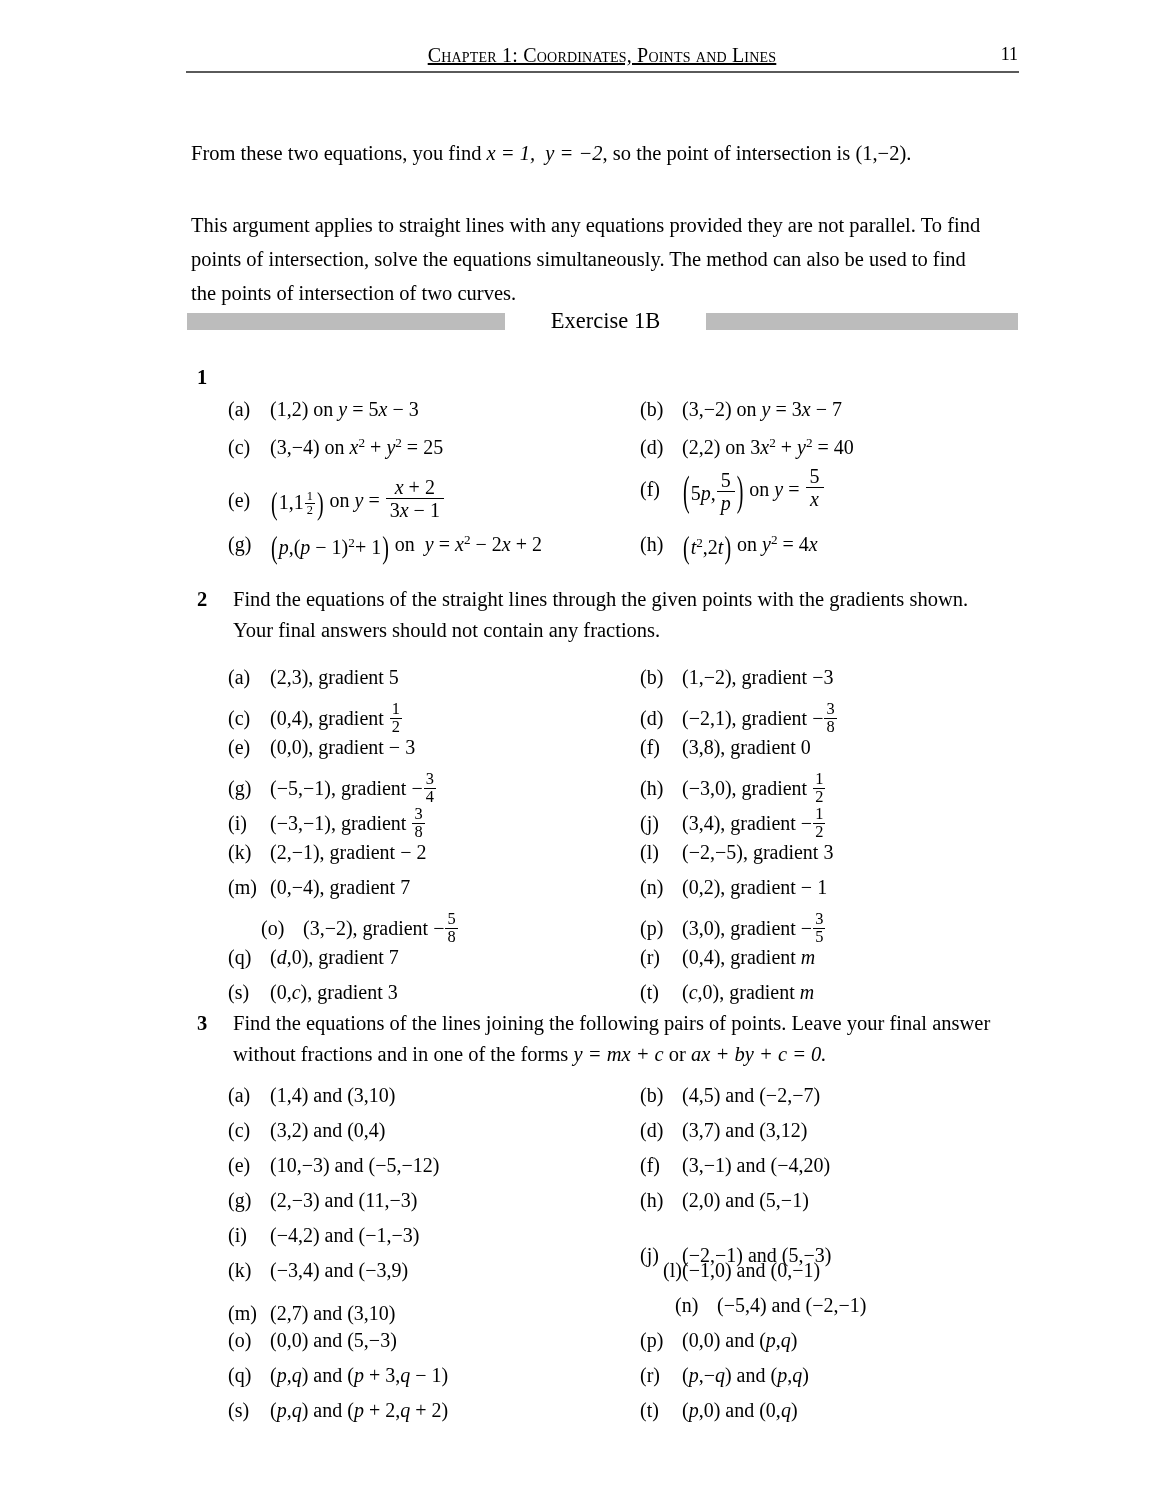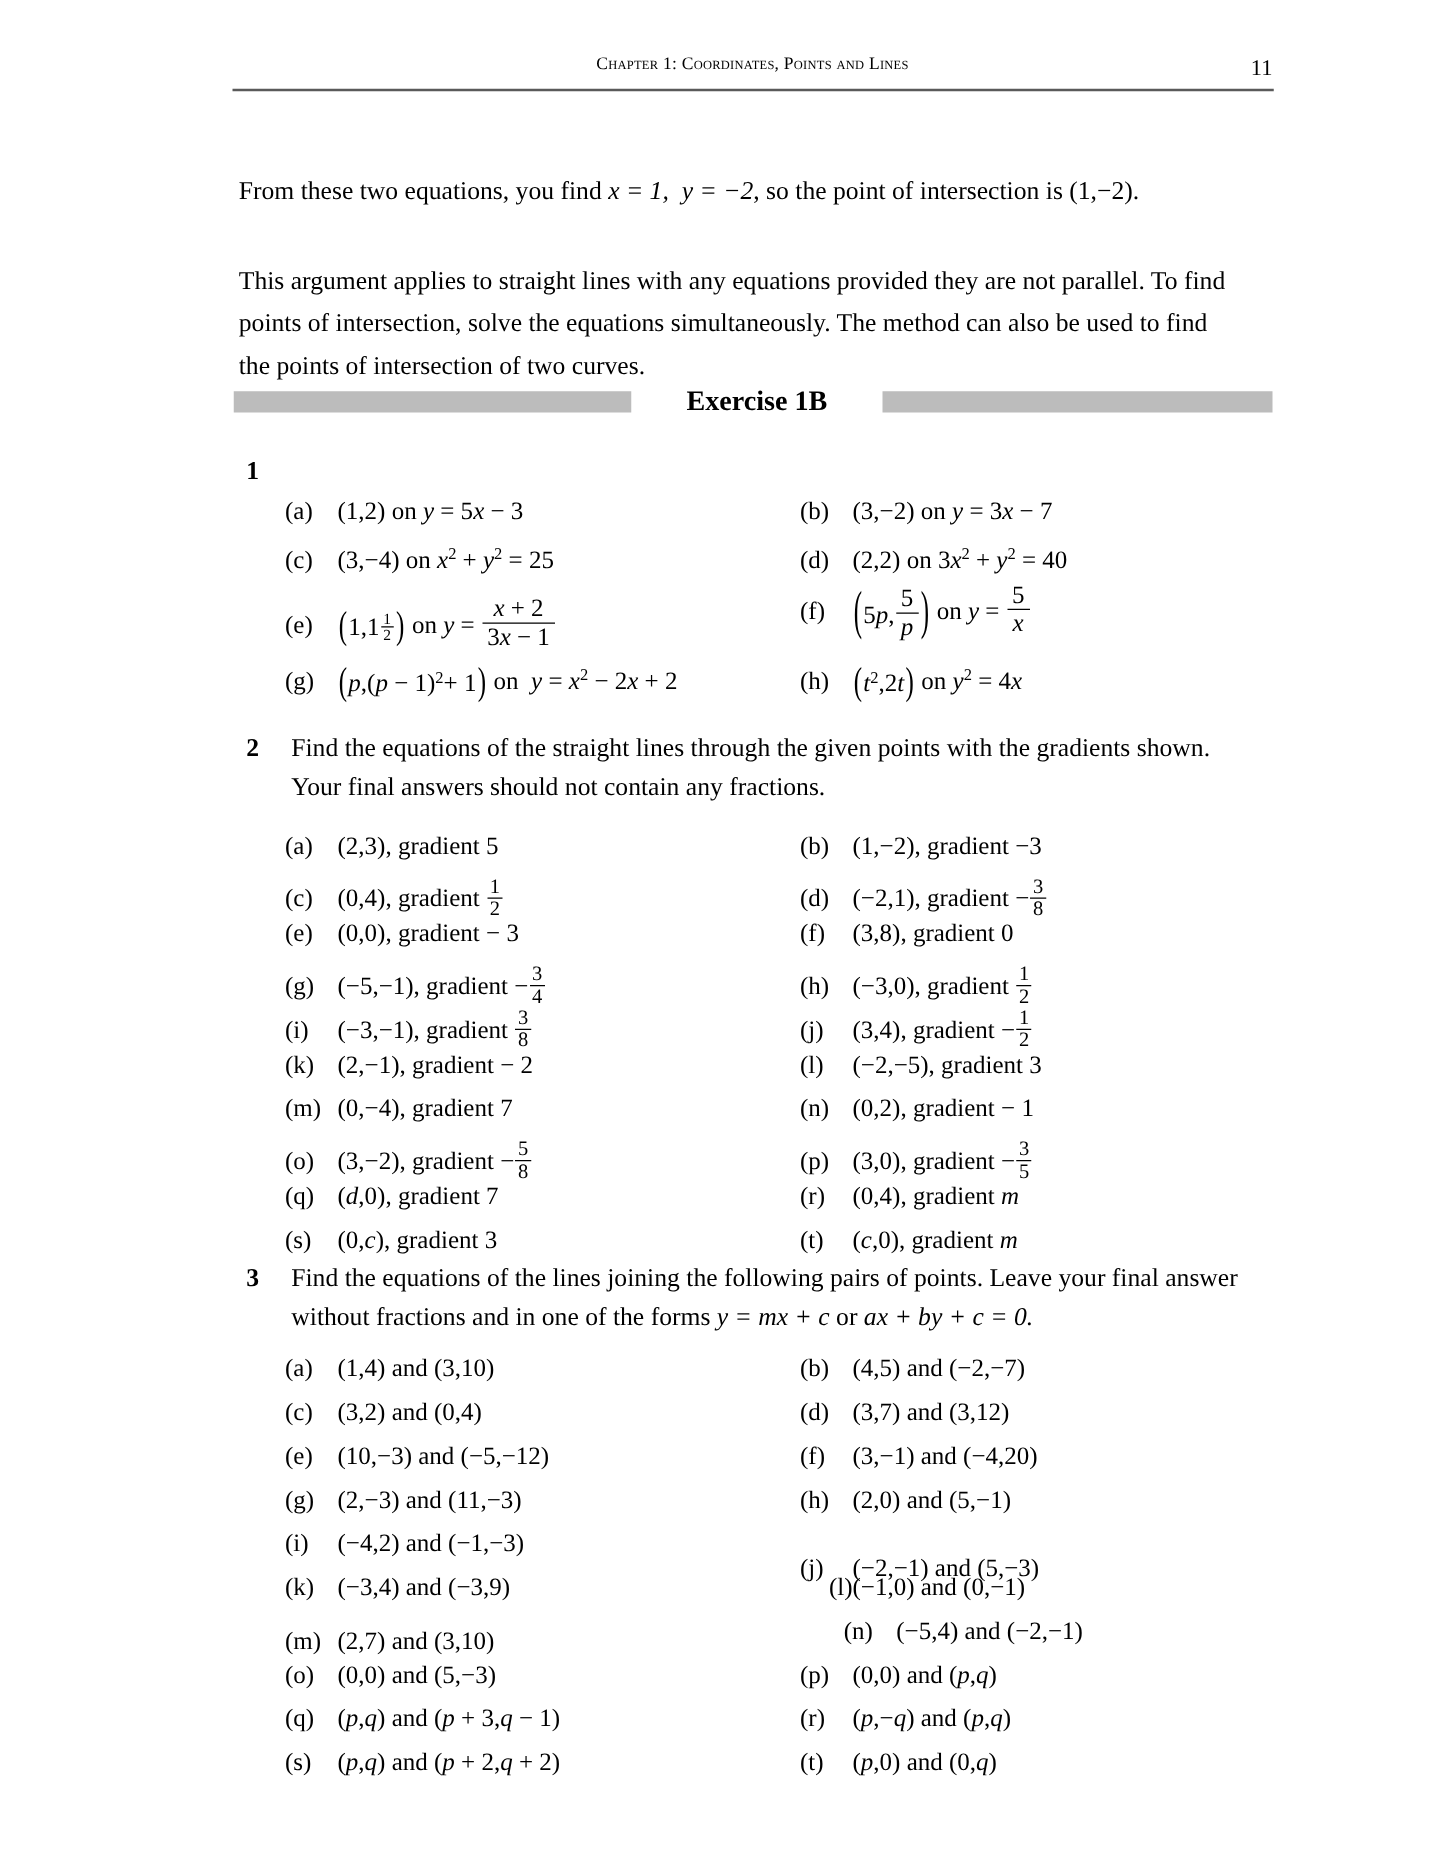--- a/index.html
+++ b/index.html
@@ -24,24 +24,25 @@
     top: 44px;
     width: 832px;
     height: 26px;
   }
   .header-title {
     position: absolute;
     left: 0;
     top: 0;
     width: 832px;
     text-align: center;
-    font-size: 14px;
+    font-size: 20px;
     font-variant: small-caps;
     letter-spacing: 0.2px;
     white-space: nowrap;
+    text-decoration: underline;
   }
   .header-page {
     position: absolute;
     right: 0;
     top: 0;
     font-size: 18px;
   }
   .header-rule {
     position: absolute;
     left: 186px;
@@ -74,21 +75,21 @@
   }
   .ex-bar.left  { left: 187px; width: 318px; }
   .ex-bar.right { left: 706px; width: 312px; }
   .ex-title {
     position: absolute;
     left: 505px;
     top: 308px;
     width: 201px;
     text-align: center;
     font-size: 22.5px;
-    font-weight: bold;
+    font-weight: normal;
   }
 
   
   .q {
     position: absolute;
     left: 191px;
     width: 812px;
   }
   .q-head {
     position: relative;
@@ -281,21 +282,21 @@
         <span class="lbl">(l)</span><span>(−2,−5), gradient 3</span>
       </div>
 
       <div class="part col-l" style="top:226px;">
         <span class="lbl">(m)</span><span>(0,−4), gradient 7</span>
       </div>
       <div class="part col-r" style="top:226px;">
         <span class="lbl">(n)</span><span>(0,2), gradient − 1</span>
       </div>
 
-      <div class="part col-l" style="top:261px;">
+      <div class="part col-l" style="top:261px;margin-left:33px;">
         <span class="lbl">(o)</span><span>(3,−2), gradient −<span class="frac"><span class="num">5</span><span class="den">8</span></span></span>
       </div>
       <div class="part col-r" style="top:261px;">
         <span class="lbl">(p)</span><span>(3,0), gradient −<span class="frac"><span class="num">3</span><span class="den">5</span></span></span>
       </div>
 
       <div class="part col-l" style="top:296px;">
         <span class="lbl">(q)</span><span>(<span class="mathi">d</span>,0), gradient 7</span>
       </div>
       <div class="part col-r" style="top:296px;">

